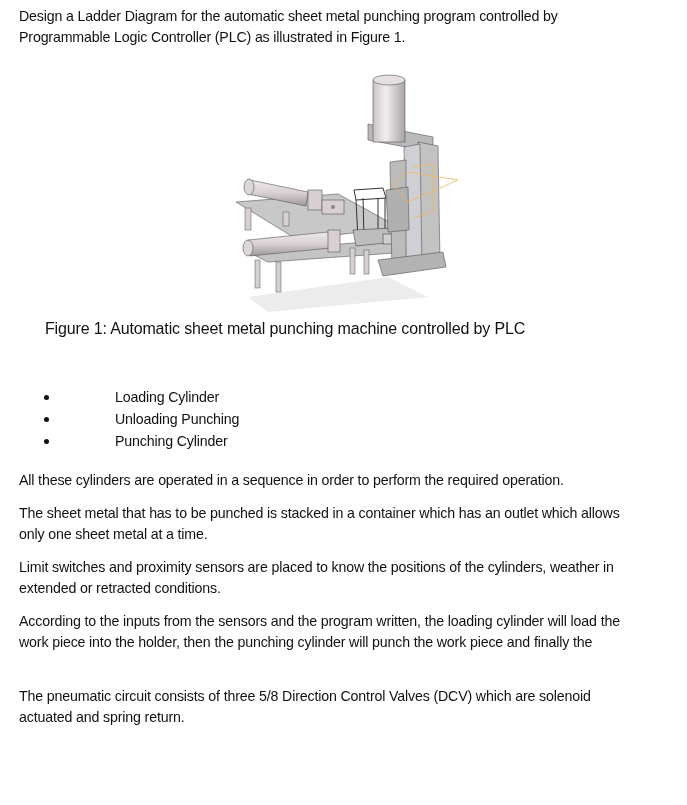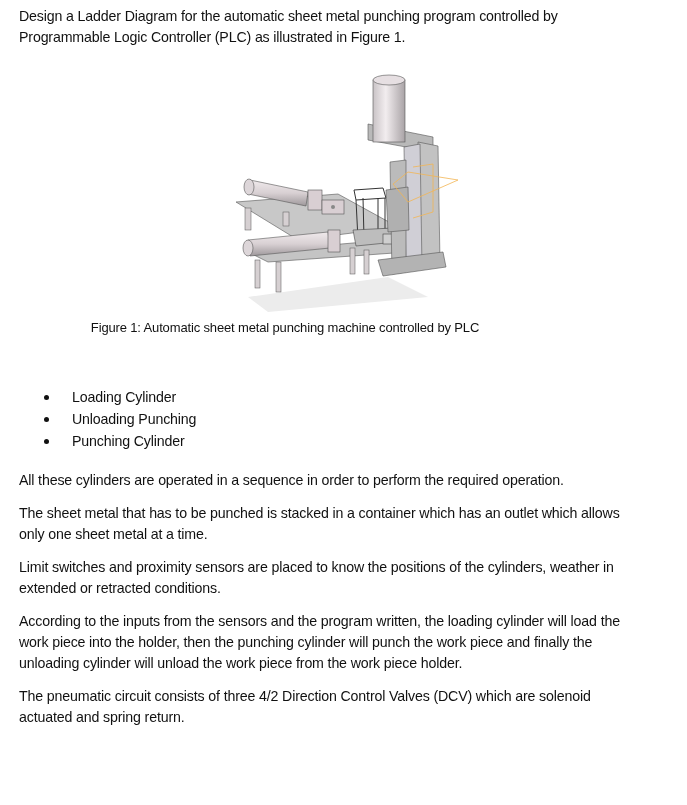--- a/index.html
+++ b/index.html
@@ -6,23 +6,23 @@
     body {
       width: 687px; height: 805px; overflow: hidden;
       font-family: "Liberation Sans", "DejaVu Sans", sans-serif;
       color: #111;
       font-size: 14px;
       position: relative;
     }
     .page { position: absolute; left: 0; top: 0; width: 687px; height: 805px; }
     .p { position: absolute; left: 19px; width: 660px; line-height: 21px; margin: 0; font-size: 14.2px; letter-spacing: -0.15px; }
     .figure { position: absolute; left: 228px; top: 62px; width: 240px; height: 250px; }
-    .caption { position: absolute; left: 0; width: 570px; text-align: center; top: 320px; font-size: 13px; letter-spacing: -0.15px; }
+    .caption { position: absolute; left: 0; width: 570px; text-align: center; top: 320px; font-size: 16px; letter-spacing: -0.15px; }
     .list { position: absolute; left: 44px; top: 386px; margin: 0; padding: 0; list-style: none; }
-    .list li { height: 22px; line-height: 22px; font-size: 14.2px; letter-spacing: -0.15px; display: flex; align-items: center; }
+    .list li { height: 22px; line-height: 22px; font-size: 14.2px; letter-spacing: -0.15px; display: flex; align-items: center; gap: 43px; }
     .bullet { display: inline-block; width: 5px; height: 5px; border-radius: 50%; background: #111; margin-right: 23px; }
     b { font-weight: bold; }
   </style>
 </head>
 <body>
 
 <div class="page">
 
   <p class="p" style="top:6px;">
     <span>Design a Ladder Diagram for the automatic sheet metal punching program controlled by</span><br>
@@ -115,22 +115,21 @@
   <p class="p" style="top:470px;">All these cylinders are operated in a sequence in order to perform the required operation.</p>
 
   <p class="p" style="top:557px;">
     <span>Limit switches and proximity sensors are placed to know the positions of the cylinders, weather in</span><br>
     <span>extended or retracted conditions.</span>
   </p>
 
   <p class="p" style="top:611px;">
     <span>According to the inputs from the sensors and the program written, the loading cylinder will load the</span><br>
     <span>work piece into the holder, then the punching cylinder will punch the work piece and finally the</span><br>
-    <span>unloading cylinder will unload the work piece from the work piece holder.</span>
   </p>
 
   <p class="p" style="top:686px;">
-    <span>The pneumatic circuit consists of three 4/2 Direction Control Valves (DCV) which are solenoid</span><br>
+    <span>The pneumatic circuit consists of three 5/8 Direction Control Valves (DCV) which are solenoid</span><br>
     <span>actuated and spring return.</span>
   </p>
 
 
 </div>
 
 </body></html>

